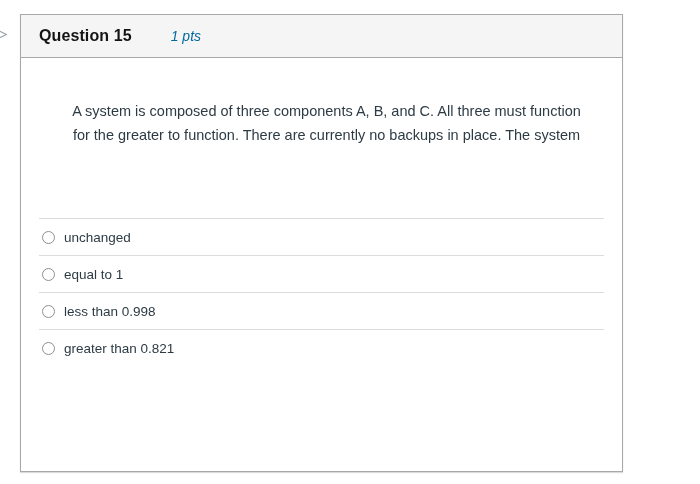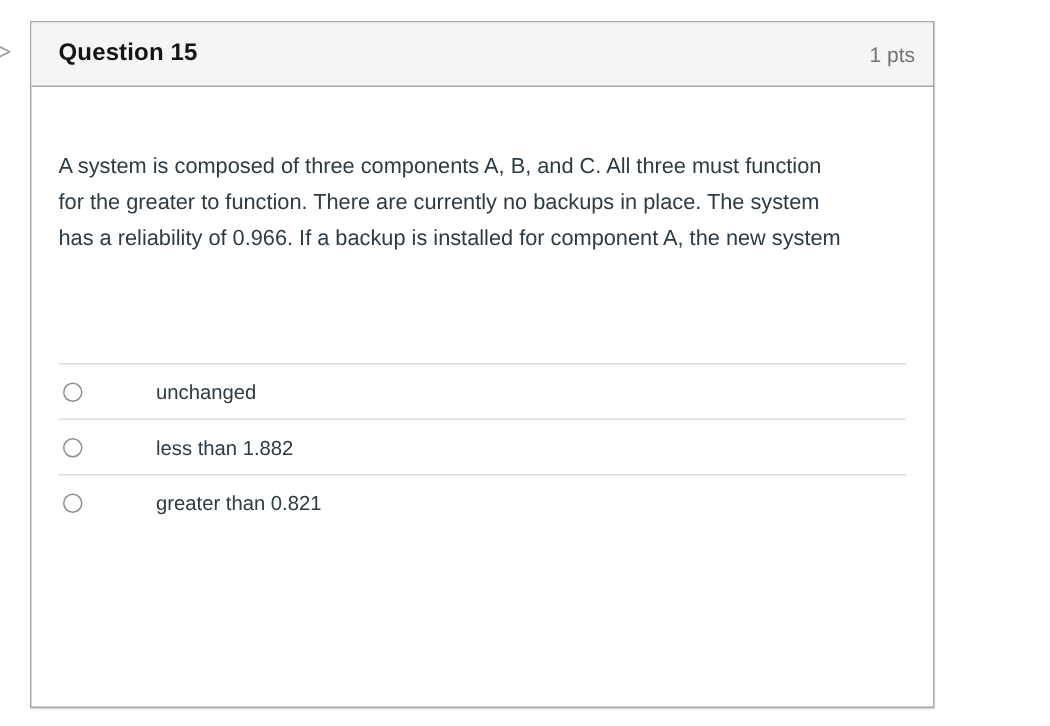--- a/index.html
+++ b/index.html
@@ -23,40 +23,41 @@
     background: #ffffff;
     border: 1px solid #a8a8a8;
     box-shadow: 0 1px 1px rgba(0,0,0,0.14);
   }
   .card-header {
     height: 43px;
     background: #f5f5f5;
     border-bottom: 1px solid #a8a8a8;
     display: flex;
     align-items: center;
-    justify-content: space-between;
     padding: 0 12px 0 18px;
+    gap: 39px;
   }
   .question-title {
     font-size: 16px;
     font-weight: bold;
     color: #141414;
     letter-spacing: 0.1px;
   }
   .question-points {
     font-size: 14px;
-    color: #737373;
+    color: #0369a1;
+    font-style: italic;
   }
   .question-text {
     margin: 41px 8px 0 18px;
     font-size: 14.5px;
     line-height: 24px;
     color: #2d3b45;
   }
-  .question-text .qline { white-space: nowrap; }
+  .question-text .qline { white-space: nowrap; text-align: center; }
   .answers-list {
     margin: 71px 18px 0 18px;
   }
   .answer-row {
     display: flex;
     align-items: center;
     height: 37px;
     border-top: 1px solid #dcdcdc;
     cursor: pointer;
   }
@@ -64,54 +65,56 @@
     width: 13px; height: 13px;
     border: 1px solid #8f8f8f;
     border-radius: 50%;
     background: #ffffff;
     margin: 0 9px 0 3px;
     flex-shrink: 0;
   }
   .answer-label {
     font-size: 13.5px;
     color: #2d3b45;
-    margin-left: 40px;
   }
 </style>
 </head>
 <body>
 
 <svg class="question-marker" viewBox="0 0 9 17" aria-hidden="true">
   <path d="M -6 2.5 L 6.5 8.5 L -6 14.5 Z" fill="#ffffff" stroke="#9aa1a6" stroke-width="1.2" stroke-linejoin="round"></path>
 </svg>
 
 <div class="question-card">
 
   <div class="card-header">
     <span class="question-title">Question 15</span>
     <span class="question-points">1 pts</span>
   </div>
 
   <div class="question-text">
     <div class="qline">A system is composed of three components A, B, and C. All three must function</div>
     <div class="qline">for the greater to function. There are currently no backups in place. The system</div>
-    <div class="qline">has a reliability of 0.966. If a backup is installed for component A, the new system</div>
   </div>
 
   <div class="answers-list">
 
     <div class="answer-row">
       <span class="radio"></span>
       <span class="answer-label">unchanged</span>
     </div>
 
+    <div class="answer-row">
+      <span class="radio"></span>
+      <span class="answer-label">equal to 1</span>
+    </div>
 
     <div class="answer-row">
       <span class="radio"></span>
-      <span class="answer-label">less than 1.882</span>
+      <span class="answer-label">less than 0.998</span>
     </div>
 
     <div class="answer-row">
       <span class="radio"></span>
       <span class="answer-label">greater than 0.821</span>
     </div>
 
 
   </div>
 

